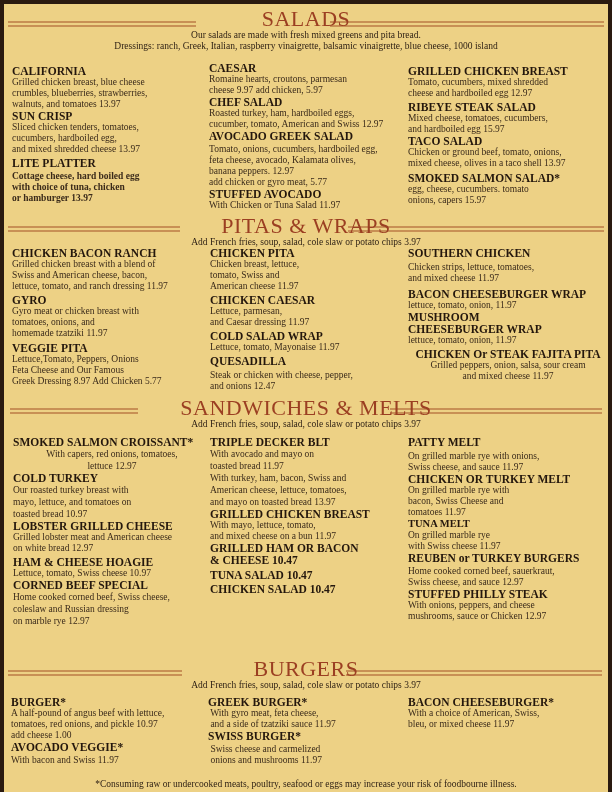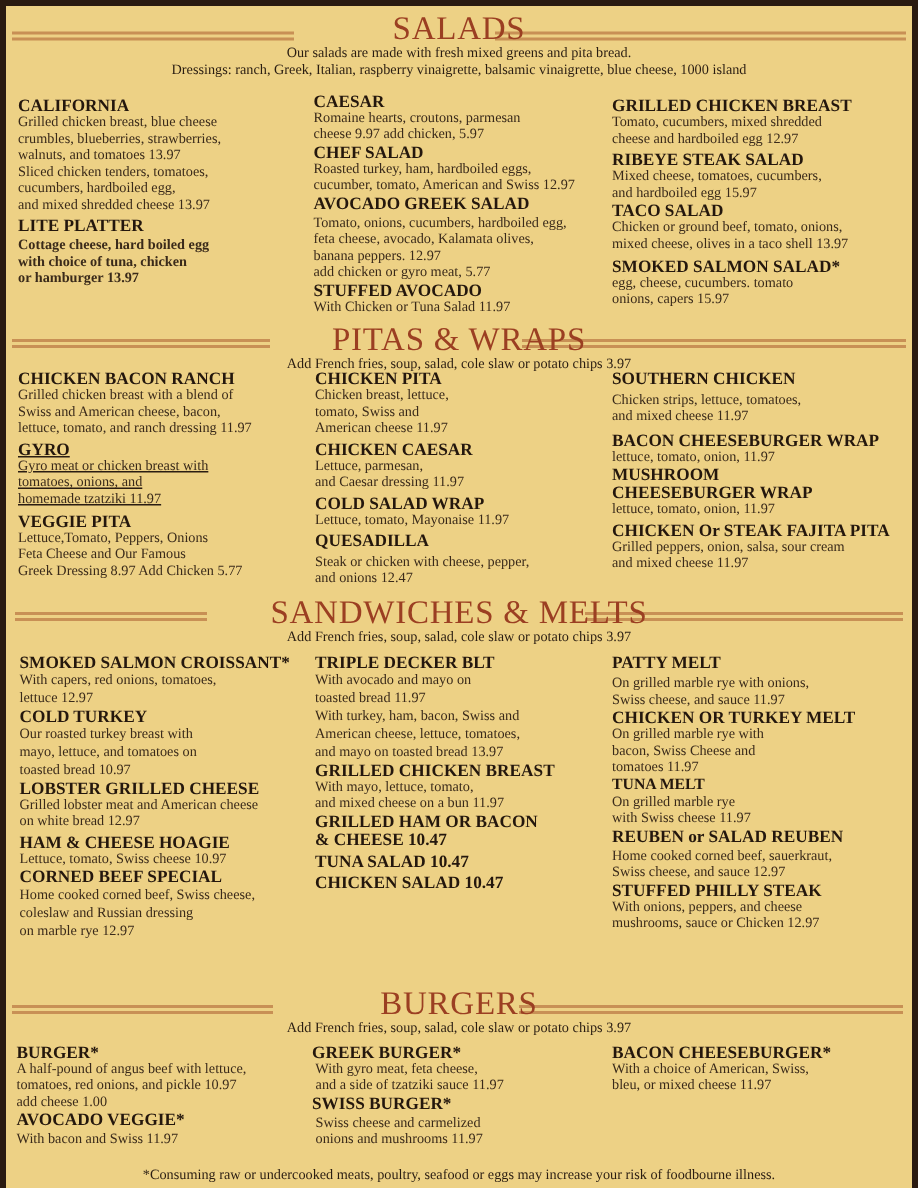--- a/index.html
+++ b/index.html
@@ -79,20 +79,21 @@
   </div>
 
   <div class="col" style="left:8px; top:61px; width:195px;">
     <div class="item">
         <div class="item-name">CALIFORNIA</div>
         <div class="item-desc">Grilled chicken breast, blue cheese
 crumbles, blueberries, strawberries,
 walnuts, and tomatoes  13.97</div>
       </div>
     <div class="item">
+        <div class="item-name">SUN CRISP</div>
         <div class="item-desc">Sliced chicken tenders, tomatoes,
 cucumbers, hardboiled egg,
 and mixed shredded cheese 13.97</div>
       </div>
     <div class="item" style="margin-top:2px;">
         <div class="item-name">LITE PLATTER</div>
         <div class="item-desc" style="margin-top:2px;font-weight:bold;">Cottage cheese, hard boiled egg
 with choice of tuna, chicken
 or hamburger 13.97</div>
       </div>
@@ -152,21 +153,21 @@
     <div class="section-sub">Add French fries, soup, salad, cole slaw or potato chips 3.97</div>
   </div>
 
   <div class="col" style="left:8px; top:243px; width:195px;">
     <div class="item">
         <div class="item-name">CHICKEN BACON RANCH</div>
         <div class="item-desc">Grilled chicken breast with a blend of
 Swiss and American cheese, bacon,
 lettuce, tomato, and ranch dressing 11.97</div>
       </div>
-    <div class="item" style="margin-top:2px;text-decoration:underline;">
+    <div class="item" style="margin-top:2px;">
         <div class="item-name">GYRO</div>
         <div class="item-desc">Gyro meat or chicken breast with
 tomatoes, onions, and
 homemade tzatziki  11.97</div>
       </div>
     <div class="item" style="margin-top:3px;">
         <div class="item-name">VEGGIE PITA</div>
         <div class="item-desc">Lettuce,Tomato, Peppers, Onions
 Feta Cheese and Our Famous
 Greek Dressing 8.97 Add Chicken 5.77</div>
@@ -204,38 +205,38 @@
       </div>
     <div class="item" style="margin-top:4px;">
         <div class="item-name">BACON CHEESEBURGER WRAP</div>
         <div class="item-desc">lettuce, tomato, onion, 11.97</div>
       </div>
     <div class="item">
         <div class="item-name" style="white-space:pre-line;">MUSHROOM
 CHEESEBURGER WRAP</div>
         <div class="item-desc">lettuce, tomato, onion, 11.97</div>
       </div>
-    <div class="item" style="margin-top:2px;">
+    <div class="item" style="margin-top:2px;text-align:center;">
         <div class="item-name">CHICKEN Or STEAK FAJITA PITA</div>
         <div class="item-desc">Grilled peppers, onion, salsa, sour cream
 and mixed cheese 11.97</div>
       </div>
   </div>
 
   <div class="section-head" style="top:393px;">
     <div class="rule" style="left:6px; width:128px; top:11px;"></div>
     <div class="rule" style="left:386px; width:212px; top:11px;"></div>
     <div class="section-title">SANDWICHES &amp; MELTS</div>
     <div class="section-sub">Add French fries, soup, salad, cole slaw or potato chips 3.97</div>
   </div>
 
   <div class="col" style="left:9px; top:432px; width:198px;">
     <div class="item">
         <div class="item-name">SMOKED SALMON CROISSANT*</div>
-        <div class="item-desc" style="line-height:12px;">With capers, red onions, tomatoes,
+        <div class="item-desc" style="line-height:12px;text-align:center;">With capers, red onions, tomatoes,
 lettuce 12.97</div>
       </div>
     <div class="item">
         <div class="item-name">COLD TURKEY</div>
         <div class="item-desc" style="line-height:12px;">Our roasted turkey breast with
 mayo, lettuce, and tomatoes on
 toasted bread 10.97</div>
       </div>
     <div class="item">
         <div class="item-name">LOBSTER GRILLED CHEESE</div>
@@ -293,21 +294,21 @@
         <div class="item-desc">On grilled marble rye with
 bacon, Swiss Cheese and
 tomatoes 11.97</div>
       </div>
     <div class="item">
         <div class="item-name" style="font-size:10.5px;">TUNA MELT</div>
         <div class="item-desc">On grilled marble rye
  with Swiss cheese 11.97</div>
       </div>
     <div class="item">
-        <div class="item-name">REUBEN or SALAD REUBEN</div>
+        <div class="item-name">REUBEN or TURKEY BURGERS</div>
         <div class="item-desc" style="margin-top:2px;">Home cooked corned beef, sauerkraut,
 Swiss cheese, and sauce 12.97</div>
       </div>
     <div class="item">
         <div class="item-name">STUFFED PHILLY STEAK</div>
         <div class="item-desc">With onions, peppers, and cheese
 mushrooms, sauce   or Chicken 12.97</div>
       </div>
   </div>
 

